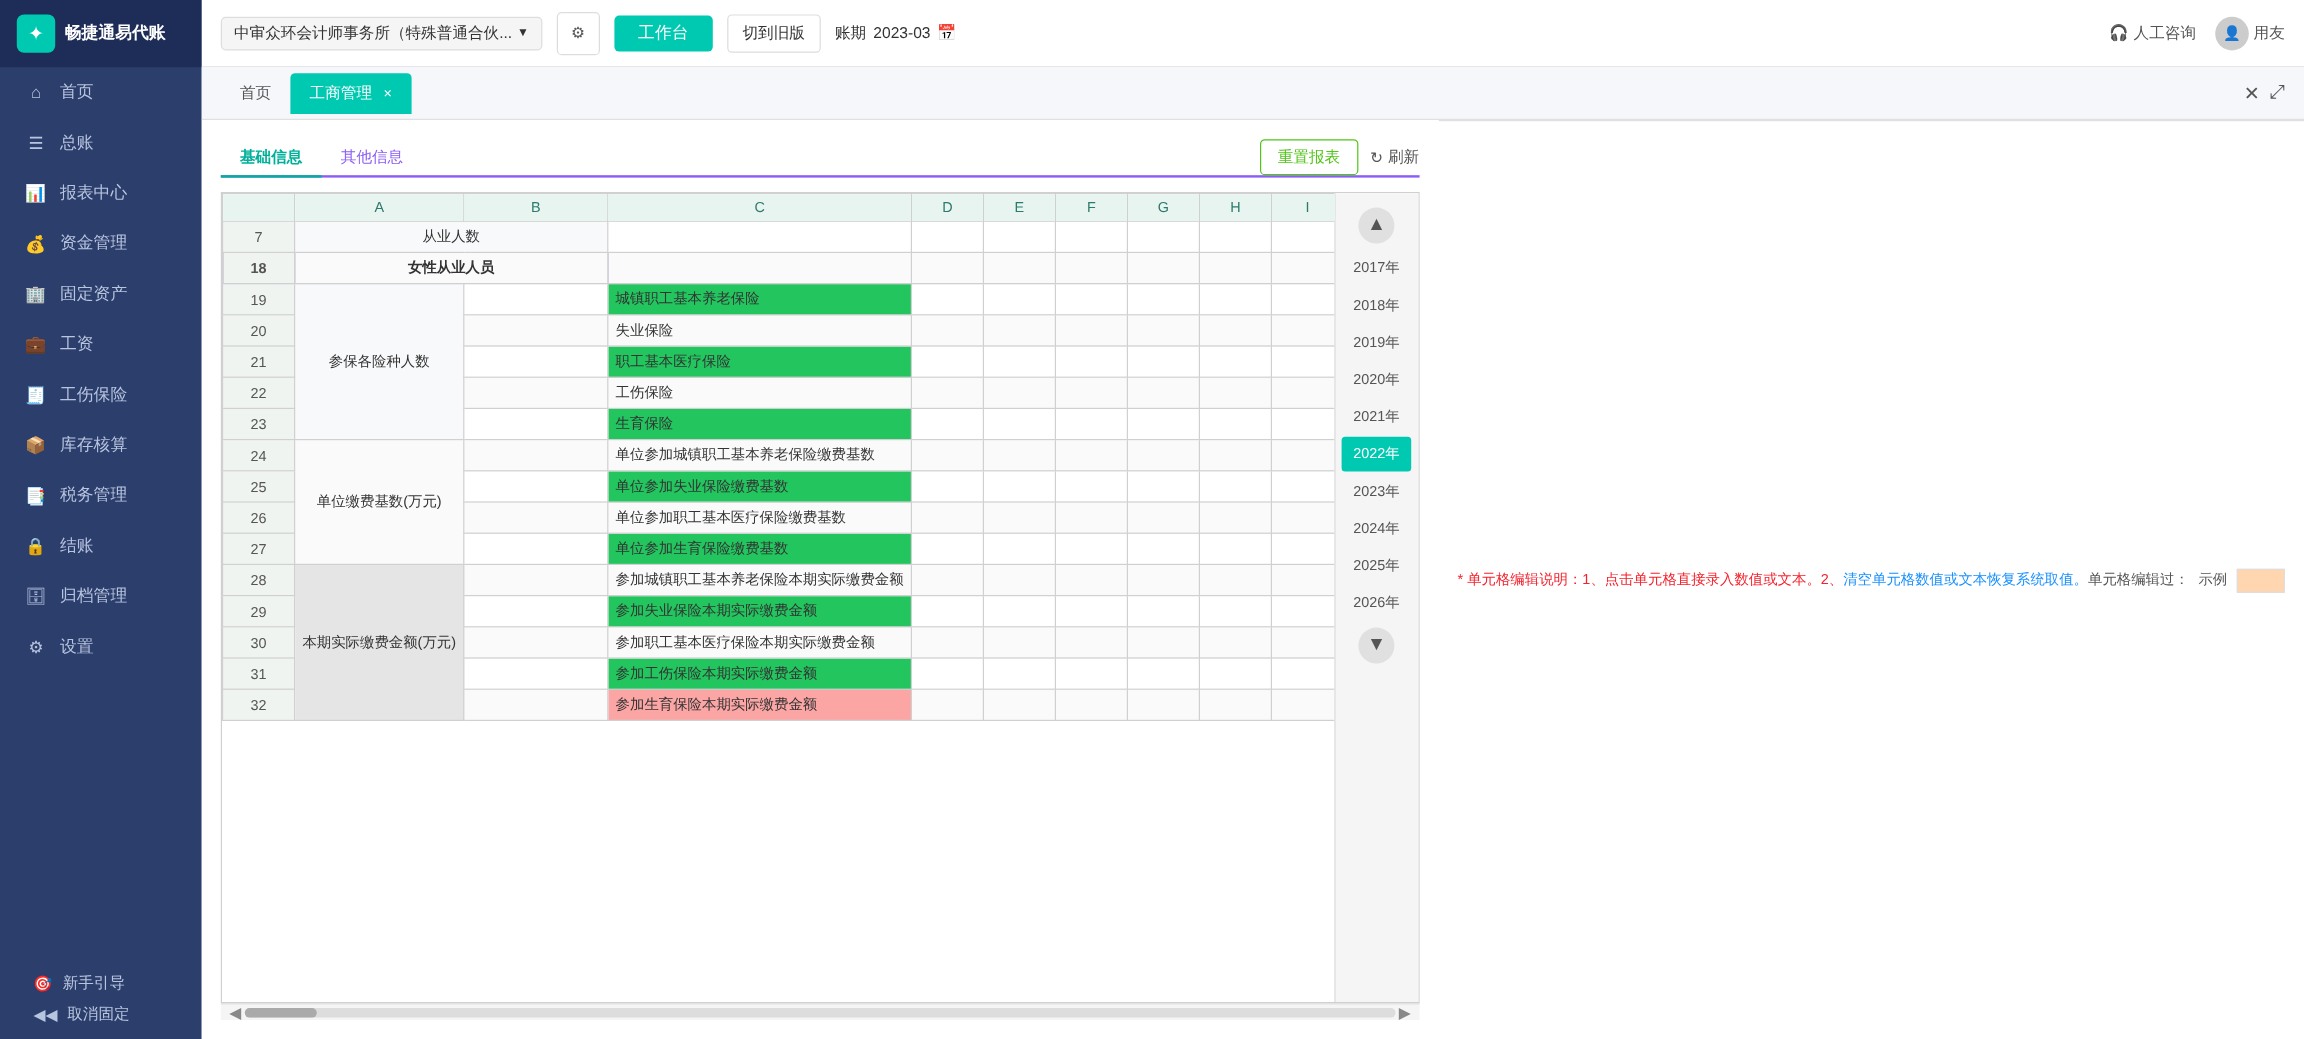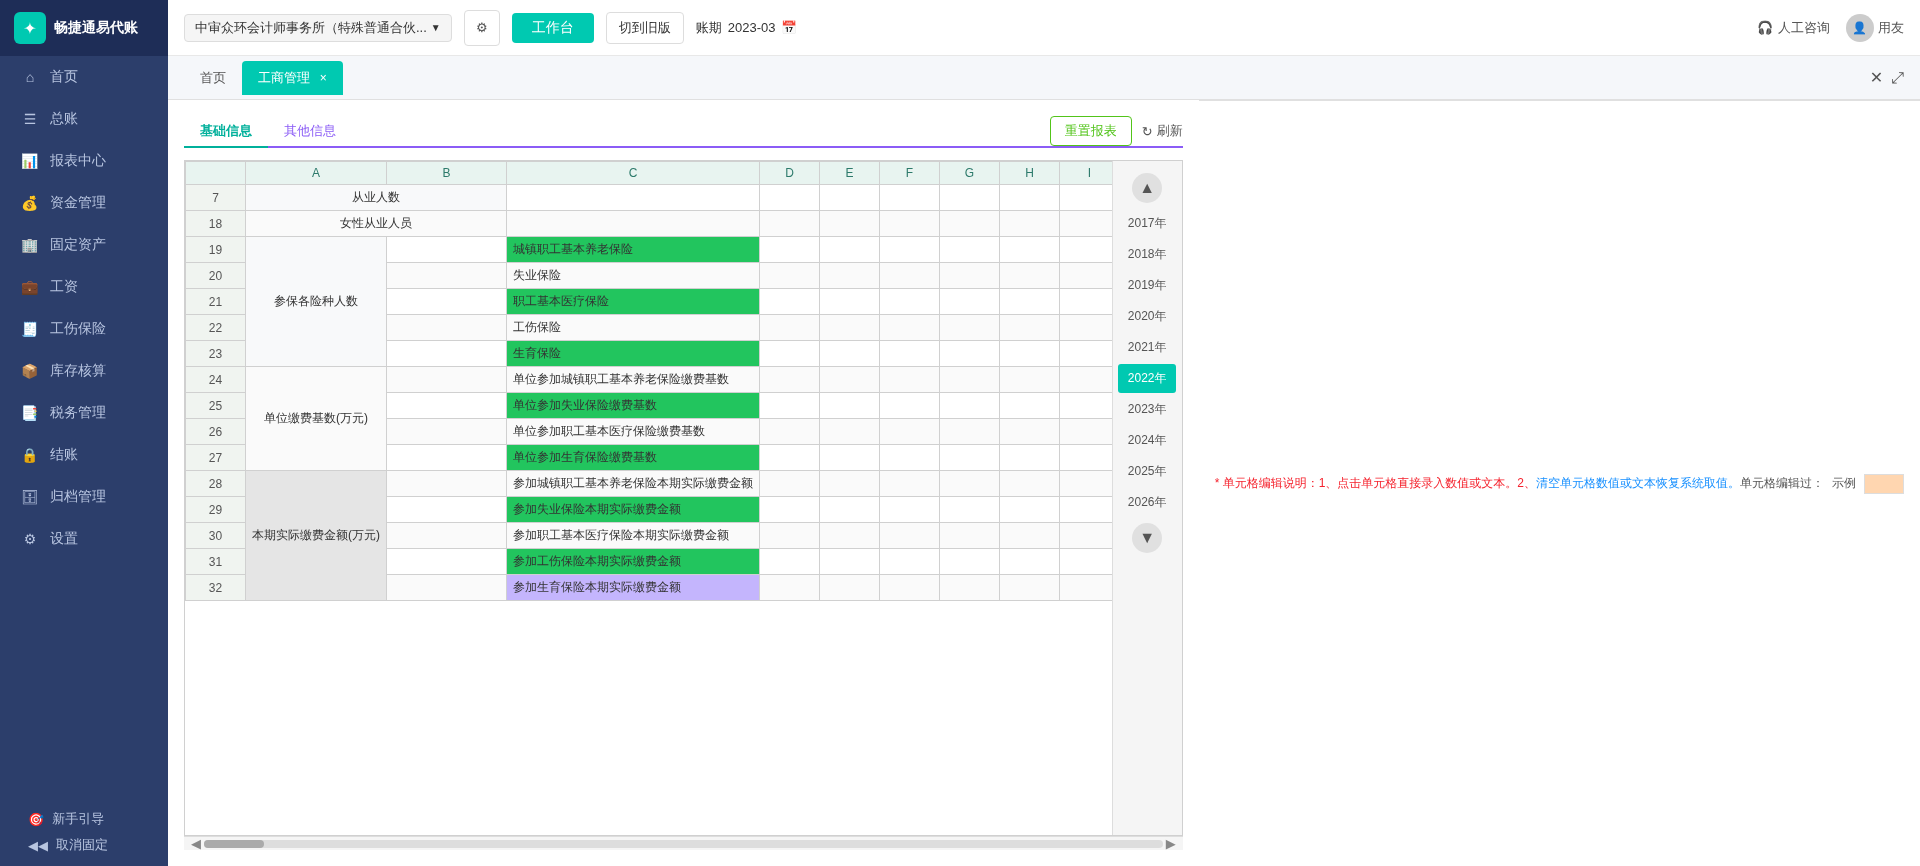--- a/index.html
+++ b/index.html
@@ -240,21 +240,21 @@
                 <td class="cell-value"></td>
                 <td class="cell-value"></td>
                 <td class="cell-value"></td>
                 <td class="cell-value"></td>
                 <td class="cell-value"></td>
                 <td class="cell-value"></td>
                 <td class="cell-value"></td>
 
               </tr>
 
-              <tr style="background:#4c1d95;">
+              <tr style="background:#4c1d95;font-weight:bold;">
                 <td class="row-num-cell">18</td>
                 <td class="cell-a" colspan="2" style="text-align:center;background:#fafafa;">女性从业人员</td>
                 <td class="cell-value" style="background:#fafafa;"></td>
                 <td class="cell-value" style="background:#fafafa;"></td>
                 <td class="cell-value" style="background:#fafafa;"></td>
                 <td class="cell-value" style="background:#fafafa;"></td>
                 <td class="cell-value" style="background:#fafafa;"></td>
                 <td class="cell-value" style="background:#fafafa;"></td>
                 <td class="cell-value" style="background:#fafafa;"></td>
 
@@ -428,21 +428,21 @@
                 <td class="cell-value"></td>
                 <td class="cell-value"></td>
                 <td class="cell-value"></td>
                 <td class="cell-value"></td>
 
               </tr>
 
               <tr style="background:#fafafa;">
                 <td class="row-num-cell">32</td>
                 <td class="cell-b" style="background:#fafafa;"></td>
-                <td class="cell-c" style="background:#c4b5fd;">参加生育保险本期实际缴费金额</td>
+                <td class="cell-c" style="background:#fca5a5;">参加生育保险本期实际缴费金额</td>
                 <td class="cell-value" style="background:#fafafa;"></td>
                 <td class="cell-value" style="background:#fafafa;"></td>
                 <td class="cell-value" style="background:#fafafa;"></td>
                 <td class="cell-value" style="background:#fafafa;"></td>
                 <td class="cell-value" style="background:#fafafa;"></td>
                 <td class="cell-value" style="background:#fafafa;"></td>
 
               </tr>
             </tbody>
           </table>

